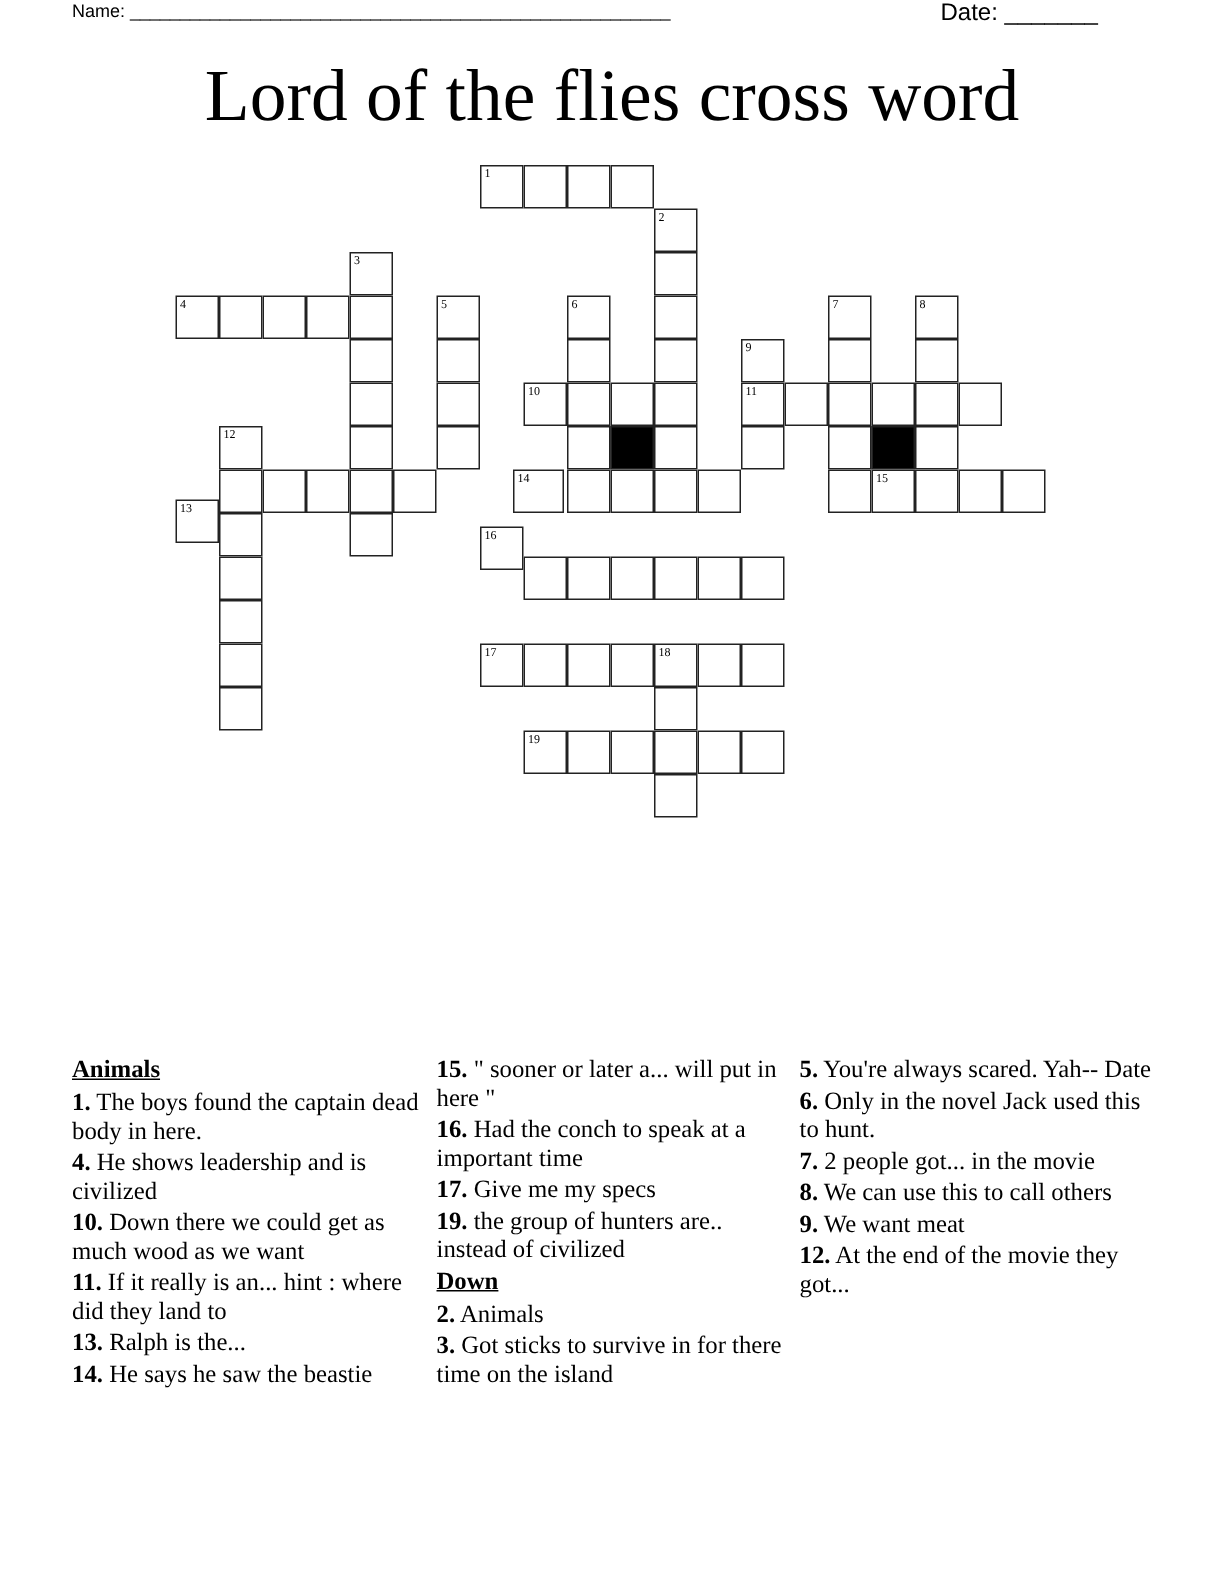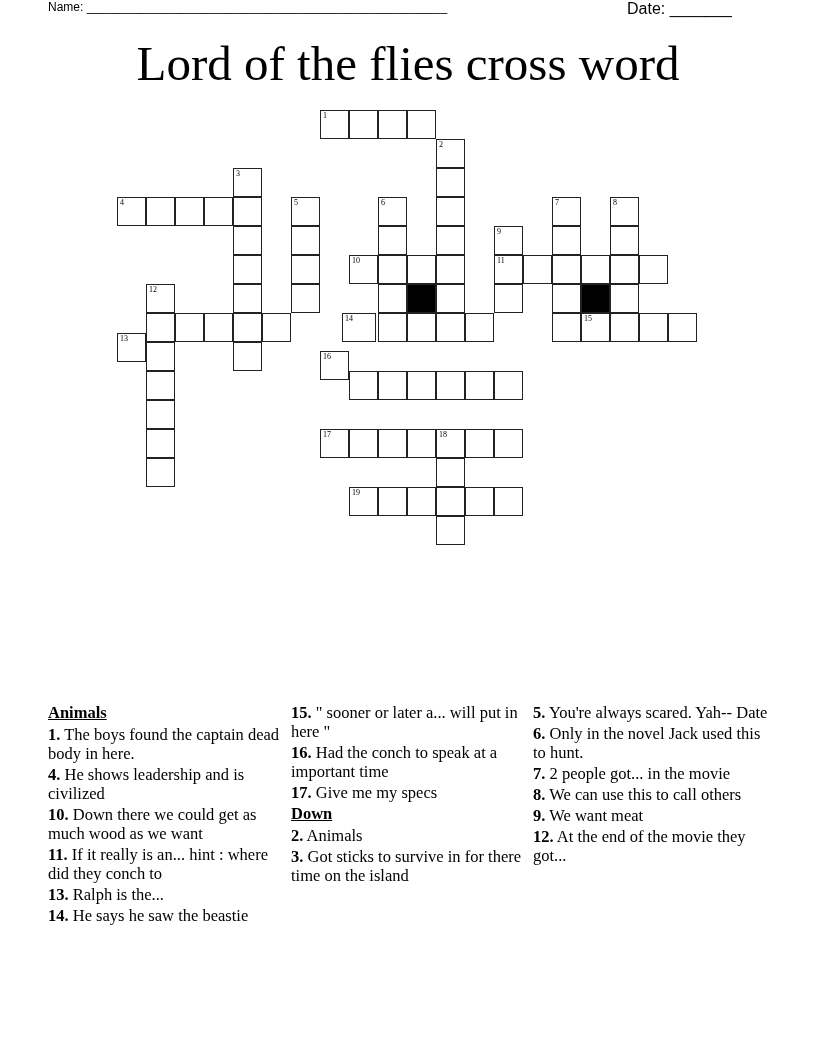--- a/index.html
+++ b/index.html
@@ -155,28 +155,29 @@
     <div class="cell" style="left: 407px; top: 487px;"></div>
     <div class="cell" style="left: 465px; top: 487px;"></div>
     <div class="cell" style="left: 494px; top: 487px;"></div>
   </div>
 
 <div class="clues col1" id="col1">
     <div class="section-head">Animals</div>
     <div class="clue"><b>1.</b><span> The boys found the captain dead body in here.</span></div>
     <div class="clue"><b>4.</b><span> He shows leadership and is civilized</span></div>
     <div class="clue"><b>10.</b><span> Down there we could get as much wood as we want</span></div>
-    <div class="clue"><b>11.</b><span> If it really is an... hint : where did they conch to</span></div>
+    <div class="clue"><b>11.</b><span> If it really is an... hint : where did they land to</span></div>
     <div class="clue"><b>13.</b><span> Ralph is the...</span></div>
     <div class="clue"><b>14.</b><span> He says he saw the beastie</span></div>
   </div>
 <div class="clues col2" id="col2">
     <div class="clue"><b>15.</b><span> " sooner or later a... will put in here "</span></div>
     <div class="clue"><b>16.</b><span> Had the conch to speak at a important time</span></div>
     <div class="clue"><b>17.</b><span> Give me my specs</span></div>
+    <div class="clue"><b>19.</b><span> the group of hunters are.. instead of civilized</span></div>
     <div class="section-head">Down</div>
     <div class="clue"><b>2.</b><span> Animals</span></div>
     <div class="clue"><b>3.</b><span> Got sticks to survive in for there time on the island</span></div>
   </div>
 <div class="clues col3" id="col3">
     <div class="clue"><b>5.</b><span> You're always scared. Yah-- Date</span></div>
     <div class="clue"><b>6.</b><span> Only in the novel Jack used this to hunt.</span></div>
     <div class="clue"><b>7.</b><span> 2 people got... in the movie</span></div>
     <div class="clue"><b>8.</b><span> We can use this to call others</span></div>
     <div class="clue"><b>9.</b><span> We want meat</span></div>

